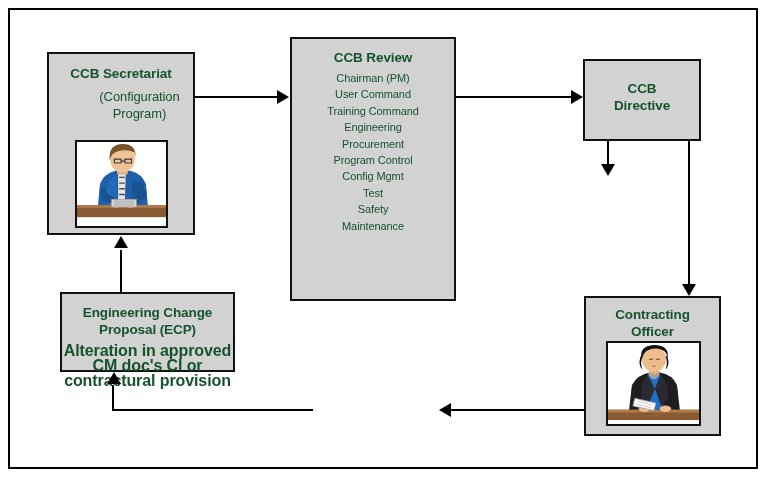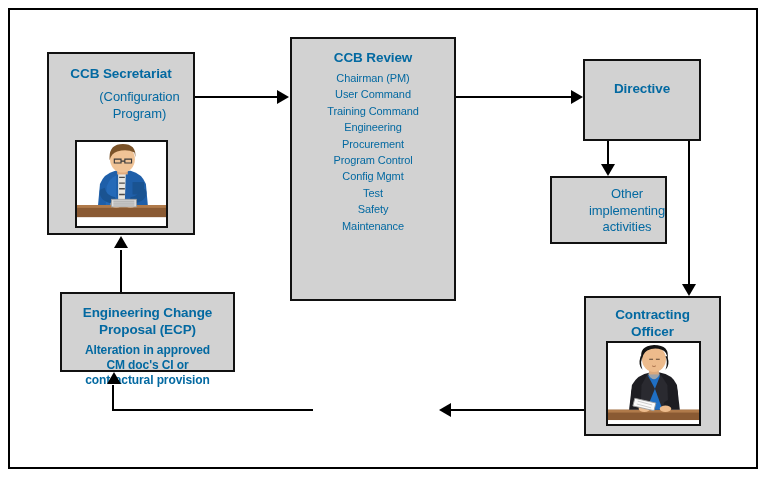--- a/index.html
+++ b/index.html
@@ -28,37 +28,37 @@
     border: 2px solid #000000;
     box-sizing: border-box;
     background: #ffffff;
   }
   .node {
     position: absolute;
     background: #d2d2d2;
     border: 2px solid #111111;
     box-sizing: border-box;
     text-align: center;
-    color: #0369a1;
+    color: #14532d;
     font-weight: bold;
     letter-spacing: -0.1px;
   }
   .node-title {
     font-size: 13.5px;
     line-height: 17px;
     font-weight: bold;
   }
   .node-sub {
     font-size: 13px;
     line-height: 16.5px;
     font-weight: normal;
     padding-left: 37px;
   }
   .node-small {
-    font-size: 12px;
+    font-size: 16px;
     line-height: 15px;
     font-weight: bold;
   }
   .list-line {
     font-size: 11px;
     line-height: 16.4px;
     font-weight: normal;
   }
 
   
@@ -159,28 +159,24 @@
       <div class="list-line">Procurement</div>
       <div class="list-line">Program Control</div>
       <div class="list-line">Config Mgmt</div>
       <div class="list-line">Test</div>
       <div class="list-line">Safety</div>
       <div class="list-line">Maintenance</div>
     </div>
   </div>
 
   <div class="node" style="left:583px; top:59px; width:118px; height:82px; padding-top:19px;">
+    <div class="node-title">CCB</div>
     <div class="node-title">Directive</div>
   </div>
 
-  <div class="node" style="left:550px; top:176px; width:117px; height:68px; padding-top:8px;">
-    <div class="node-sub">Other</div>
-    <div class="node-sub">implementing</div>
-    <div class="node-sub">activities</div>
-  </div>
 
   <div class="node" style="left:584px; top:296px; width:137px; height:140px; padding-top:8px;">
     <div class="node-title">Contracting</div>
     <div class="node-title">Officer</div>
   </div>
   <div class="photo" style="left:606px; top:341px; width:95px; height:85px;">
     <svg viewBox="0 0 95 85" preserveAspectRatio="none">
       <rect x="0" y="0" width="95" height="85" fill="#ffffff"></rect>
 
       <rect x="0" y="70" width="95" height="11" fill="#8a5a33"></rect>

